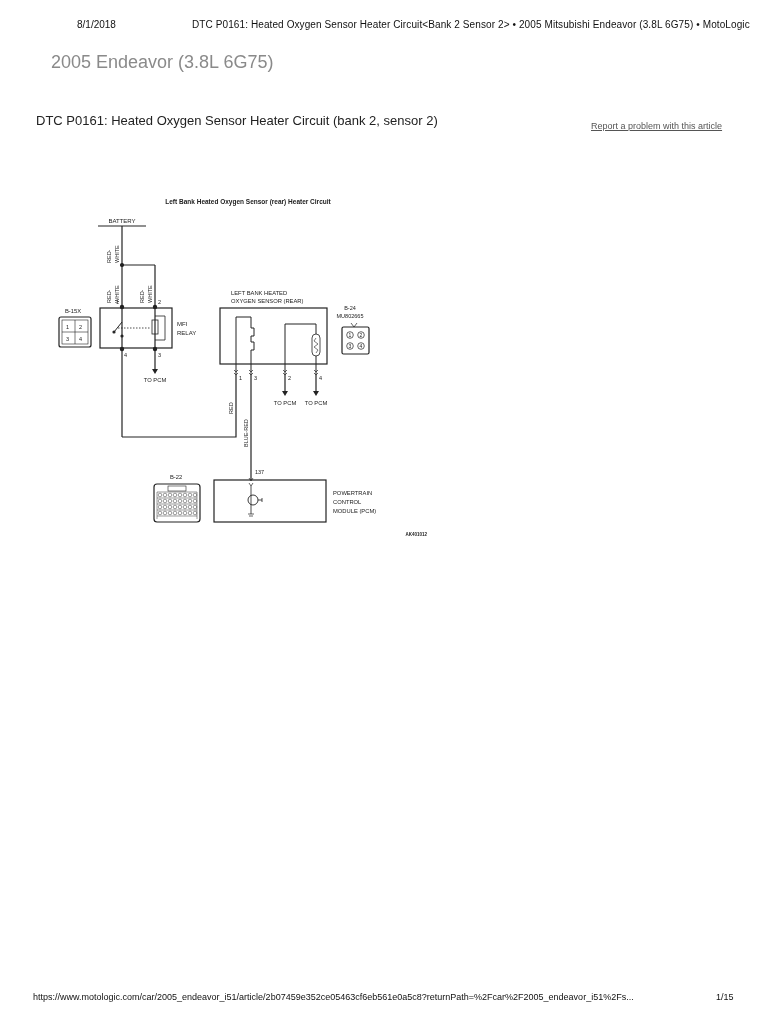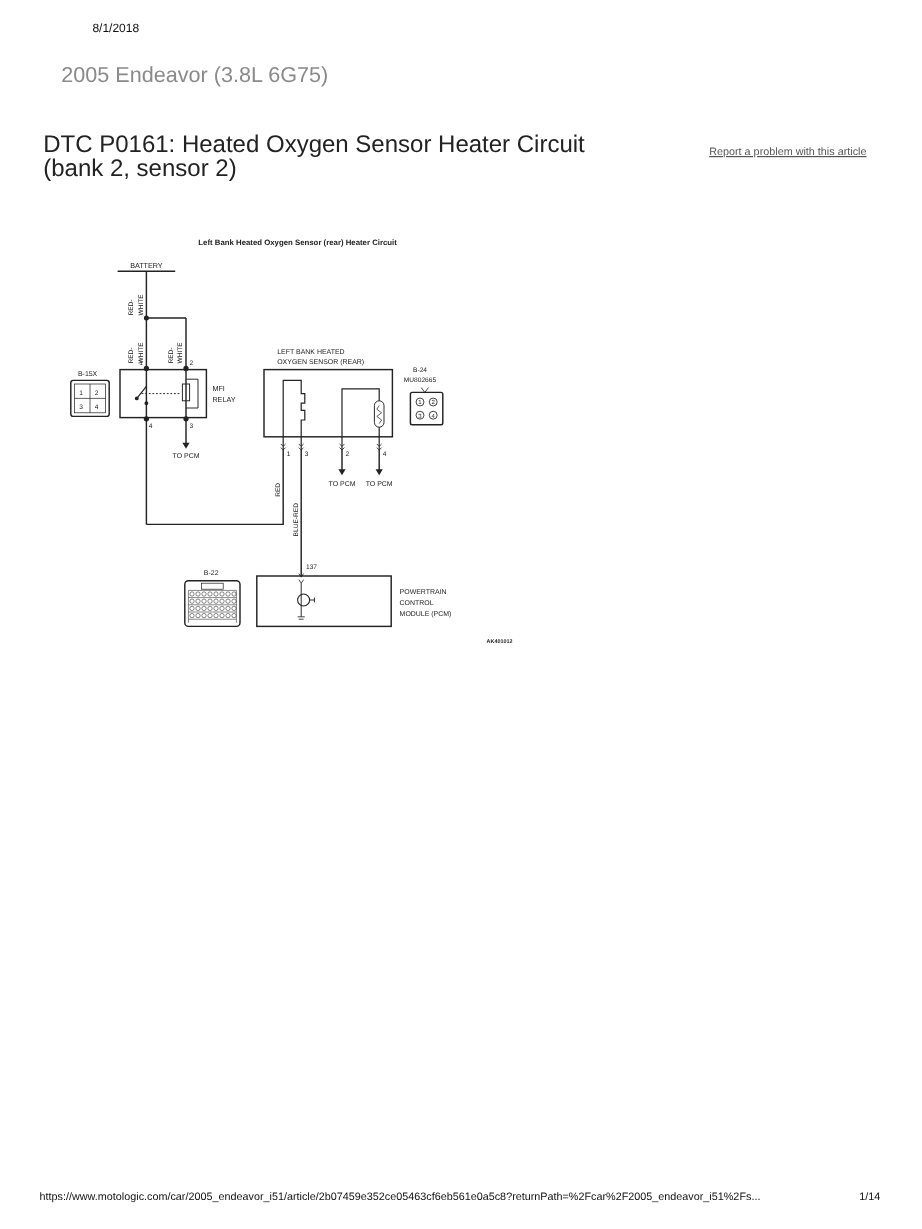--- a/index.html
+++ b/index.html
@@ -1,33 +1,34 @@
 <!DOCTYPE html>
 <html><head>
 <meta charset="utf-8">
 <style>
   html, body { margin:0; padding:0; background:#ffffff; }
   body { width:768px; height:1024px; position:relative; overflow:hidden; font-family:"Liberation Sans", sans-serif; color:#222; }
   .print-header { position:absolute; top:0; left:0; width:768px; height:40px; font-size:10px; color:#111;margin-left:44px; }
   .print-date { position:absolute; left:33px; top:19px; }
   .print-title { position:absolute; left:148px; top:19px; letter-spacing:0.1px; }
   .breadcrumb { position:absolute; left:51px; top:52px; font-size:18px; color:#8a8a8a; }
-  .article-title { position:absolute; left:36px; top:111px; width:500px; font-size:20px; line-height:20px; color:#222; }
+  .article-title { position:absolute; left:36px; top:111px; width:500px; font-size:13px; line-height:20px; color:#222; }
   .report-link { position:absolute; left:543px; top:121px; font-size:9px; color:#555; text-decoration:underline; cursor:pointer;margin-left:48px; }
   .diagram { position:absolute; left:38px; top:186px; width:400px; height:356px; }
   .print-footer { position:absolute; left:0; top:992px; width:664px; height:16px; font-size:9px; color:#111; }
   .footer-url { position:absolute; left:33px; top:0; }
   .footer-page { position:absolute; left:716px; top:0; }
   svg text { font-family:"Liberation Sans", sans-serif; fill:#222; }
 </style>
 </head>
 <body>
 
 <div class="print-header">
   <span class="print-date">8/1/2018</span>
+  <span class="print-title">DTC P0161: Heated Oxygen Sensor Heater Circuit&lt;Bank 2 Sensor 2&gt; • 2005 Mitsubishi Endeavor (3.8L 6G75) • MotoLogic</span>
 </div>
 
 <div class="breadcrumb">2005 Endeavor (3.8L 6G75)</div>
 
 <div class="article-title">DTC P0161: Heated Oxygen Sensor Heater Circuit (bank 2, sensor 2)</div>
 <a class="report-link">Report a problem with this article</a>
 
 <div class="diagram">
   <svg width="400" height="356" viewBox="38 186 400 356" xmlns="http://www.w3.org/2000/svg" stroke="#222" fill="none" stroke-width="1.2">
 
@@ -206,14 +207,14 @@
         <circle cx="190" cy="513" r="1.8"></circle>
         <circle cx="195" cy="513" r="1.8"></circle>
     </g>
 
     <text x="427" y="536" font-size="4.5" font-weight="bold" text-anchor="end" stroke="none">AK401012</text>
   </svg>
 </div>
 
 <div class="print-footer">
   <span class="footer-url">https://www.motologic.com/car/2005_endeavor_i51/article/2b07459e352ce05463cf6eb561e0a5c8?returnPath=%2Fcar%2F2005_endeavor_i51%2Fs...</span>
-  <span class="footer-page">1/14</span>
+  <span class="footer-page">1/15</span>
 </div>
 
 </body></html>

